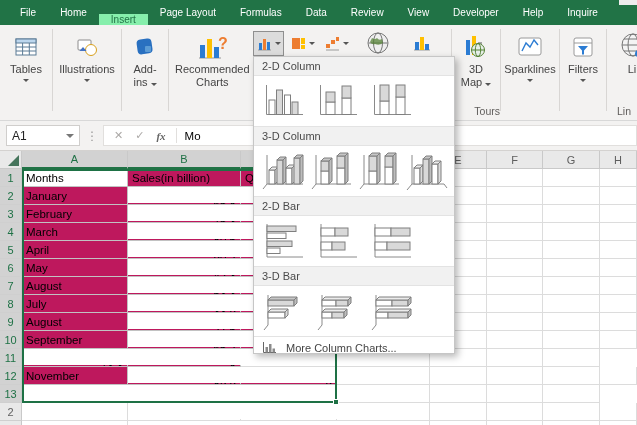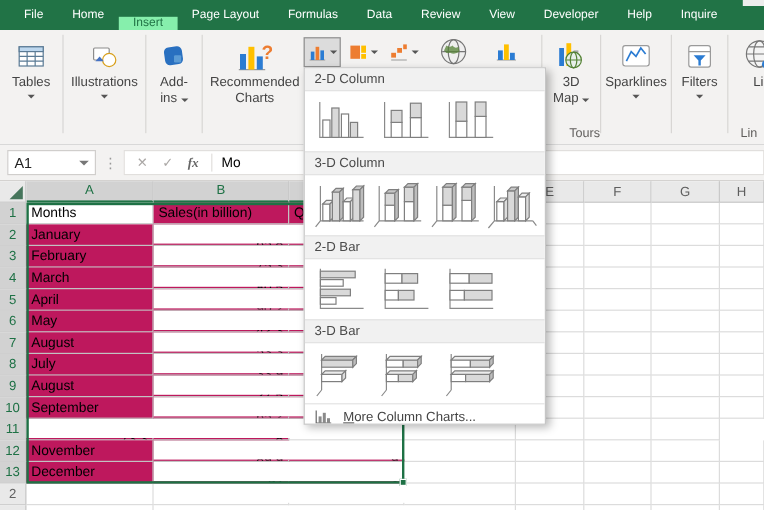--- a/index.html
+++ b/index.html
@@ -436,21 +436,20 @@
         <div class="cell csel num">89.9</div>
         <div class="cell csel num">9</div>
         <div class="cell"></div>
         <div class="cell"></div>
         <div class="cell"></div>
         <div class="cell"></div>
         <div class="cell"></div>
       </div>
       <div class="srow">
         <div class="gut gsel">13</div>
-        <div class="cell csel">December</div>
         <div class="cell csel num">92</div>
         <div class="cell csel num">3</div>
         <div class="cell"></div>
         <div class="cell"></div>
         <div class="cell"></div>
         <div class="cell"></div>
         <div class="cell"></div>
       </div>
       <div class="srow">
         <div class="gut">2</div>

